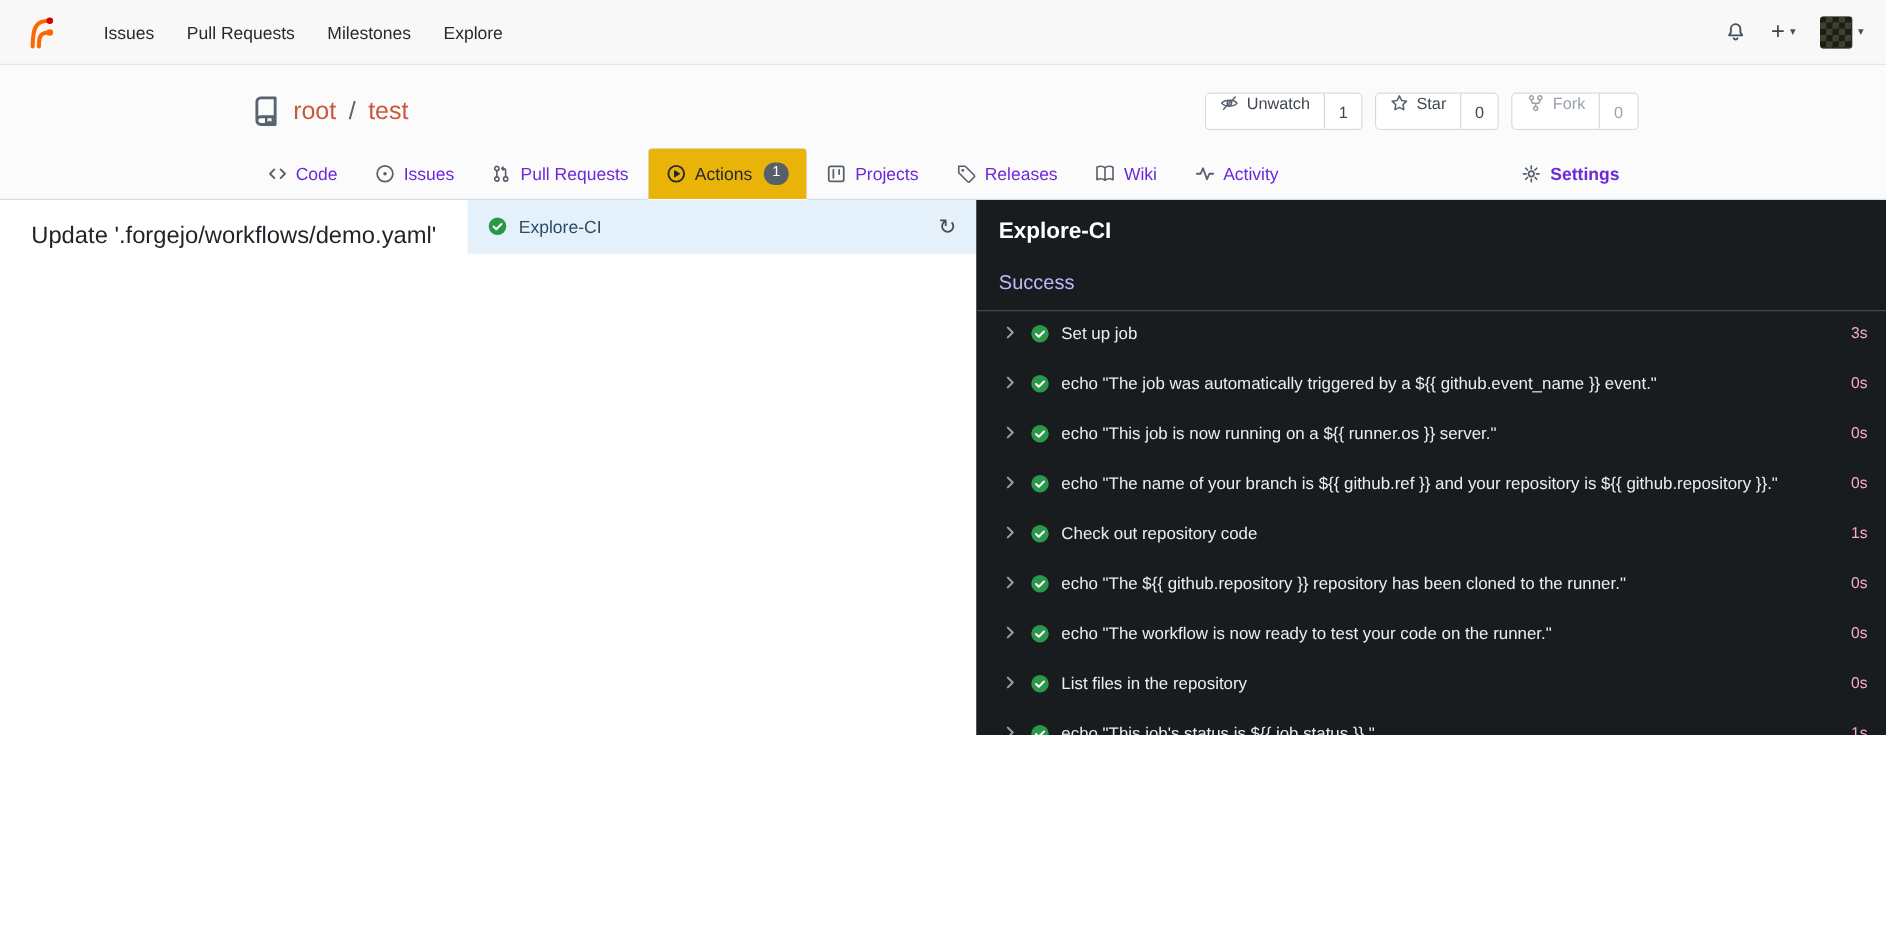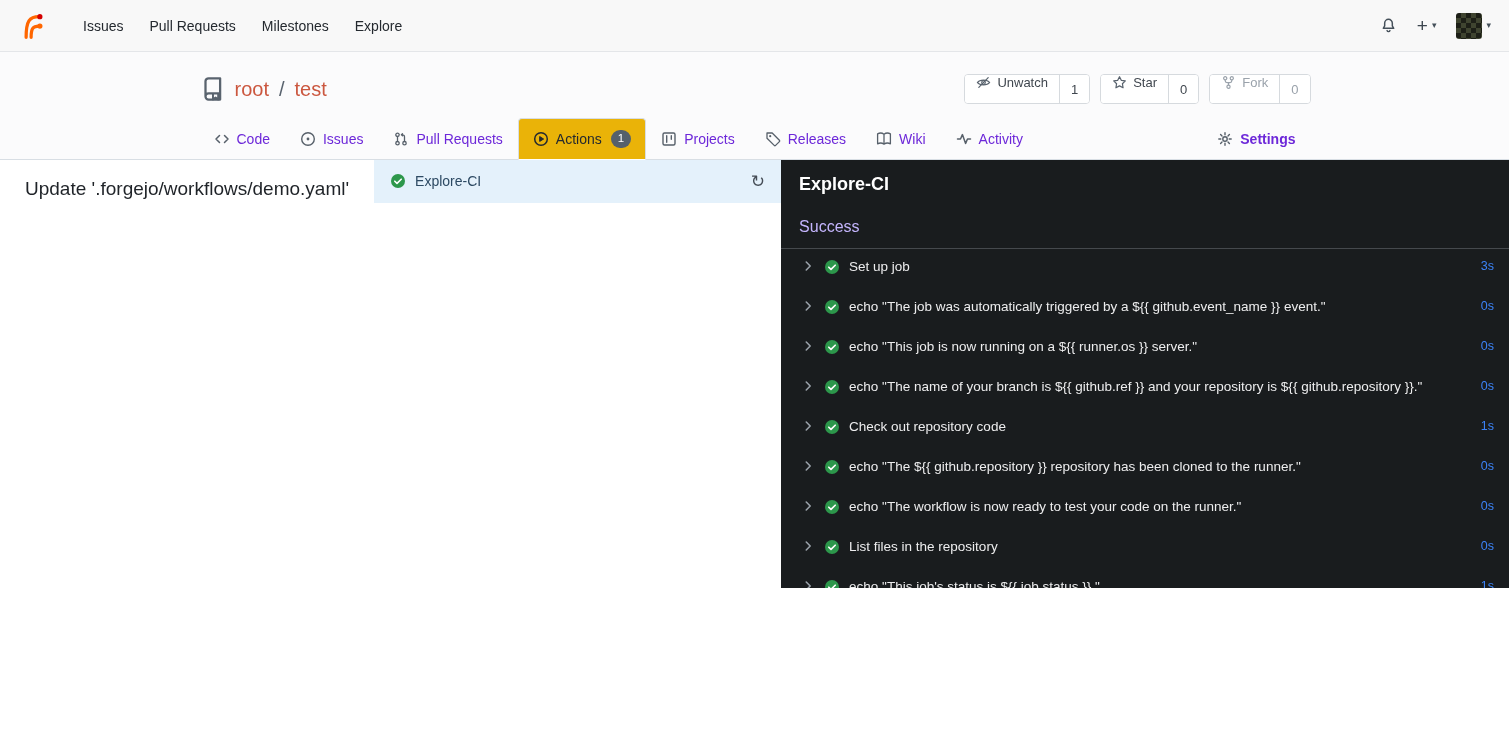--- a/index.html
+++ b/index.html
@@ -90,21 +90,21 @@
 
   .log-panel { flex:1; background:#191c1e; display:flex; flex-direction:column; min-width:0; }
   .log-header { padding:14px 18px 12px; border-bottom:1px solid #45494d; }
   .job-name { font-size:18px; font-weight:700; color:#ffffff; }
   .job-status { font-size:16px; color:#c4b5fd; margin-top:23px; }
   .steps { padding:10px 15px 10px 20px; overflow:hidden; }
   .step { display:flex; gap:9px; height:40px; font-size:13.5px; color:#ededee; cursor:pointer; }
   .step .chev { color:#9aa2aa; display:flex; }
   .step .check { color:var(--success,#2c974b); display:flex; }
   .step-name { white-space:nowrap; overflow:hidden; text-overflow:ellipsis; }
-  .step-dur { margin-left:auto; font-size:12.5px; color:#3b82f6; flex:none; padding-left:12px; }
+  .step-dur { margin-left:auto; font-size:12.5px; color:#f9a8d4; flex:none; padding-left:12px; }
 </style>
 </head>
 <body>
 
 <svg width="0" height="0" style="position:absolute" aria-hidden="true">
   <defs>
     <symbol id="i-check" viewBox="0 0 16 16">
       <circle cx="8" cy="8" r="7" fill="currentColor"></circle>
       <path d="M4.8 8.2 L7 10.4 L11.2 6.2" stroke="#fff" stroke-width="1.6" fill="none" stroke-linecap="round" stroke-linejoin="round"></path>
     </symbol>

